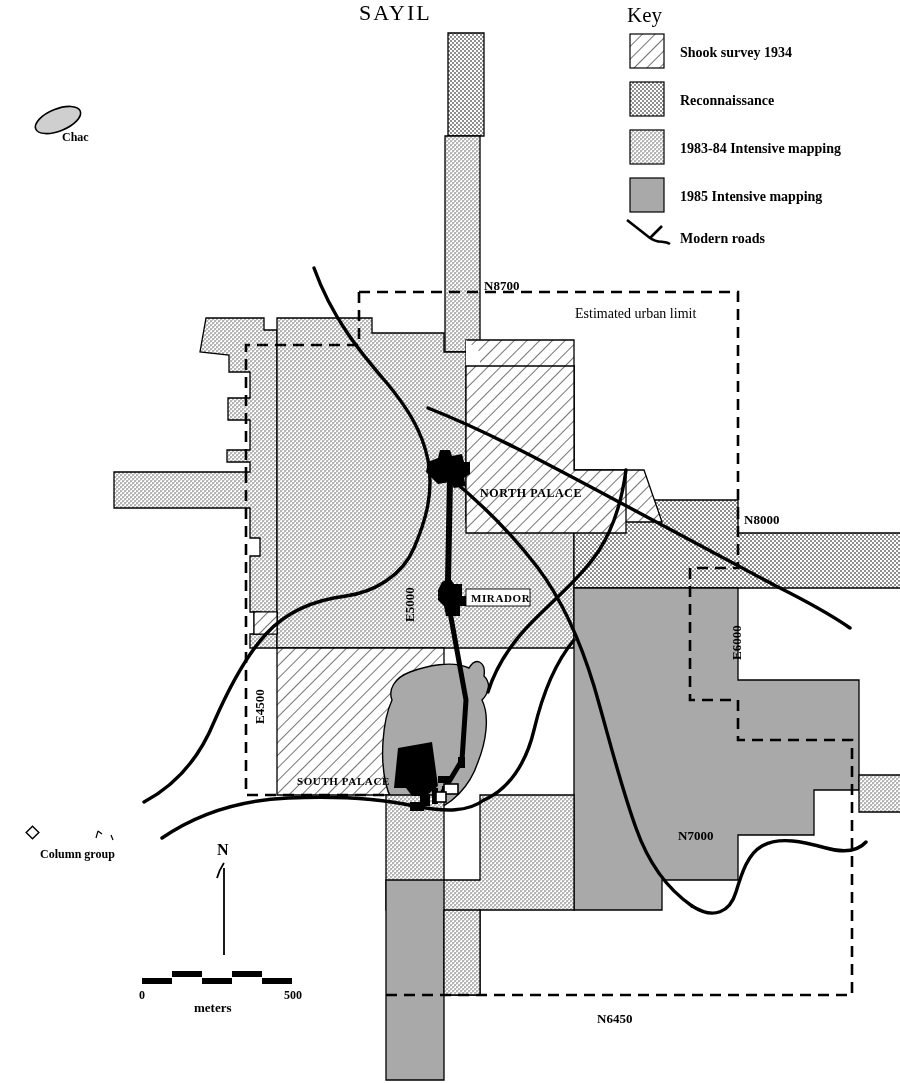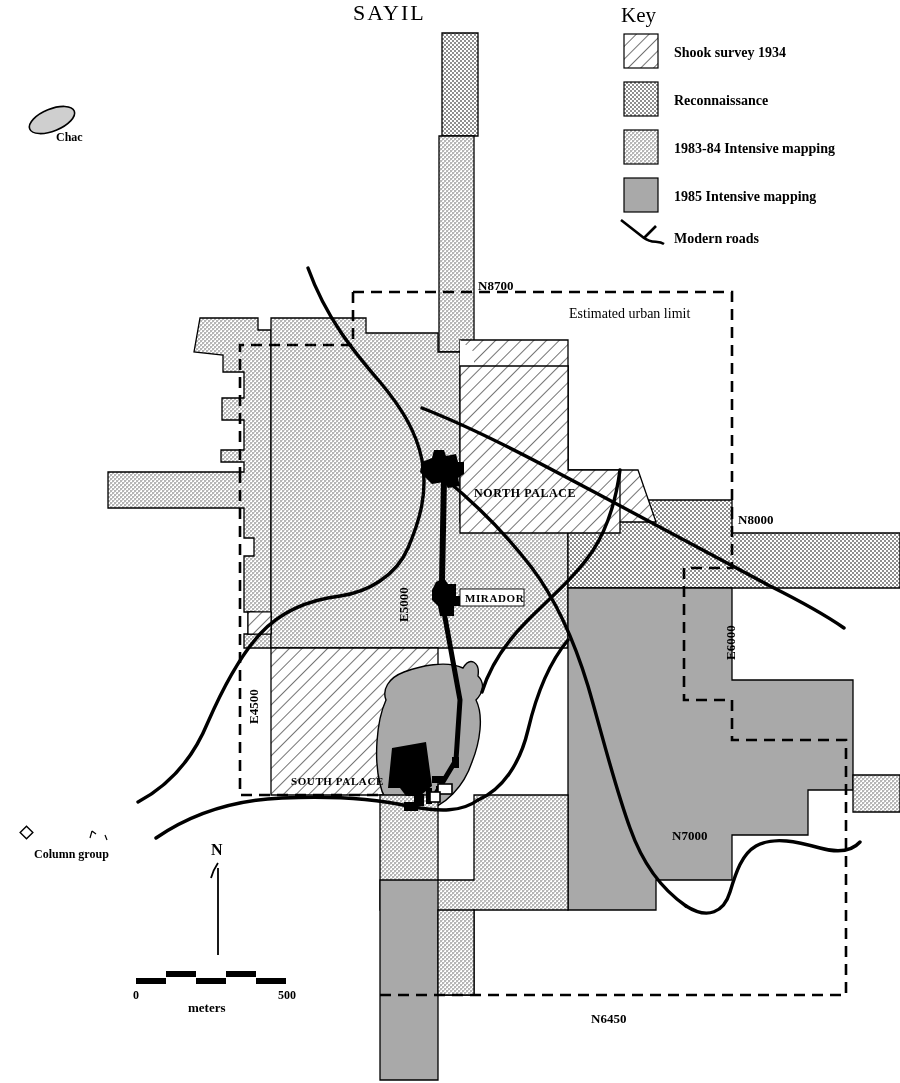--- a/index.html
+++ b/index.html
@@ -1,19 +1,19 @@
 <!DOCTYPE html>
 <html><head>
 <meta charset="utf-8">
 <title>SAYIL site map</title>
 <style>
   html,body{margin:0;padding:0;background:#ffffff;}
   body{width:900px;height:1083px;position:relative;overflow:hidden;
        font-family:"Liberation Serif",serif;color:#000;}
-  #map-root{position:absolute;left:8px;top:0;width:784px;height:1083px;}
+  #map-root{position:absolute;left:14px;top:0;width:784px;height:1083px;}
   svg{display:block;}
   .ttl{font-family:"Liberation Serif",serif;}
 </style>
 </head>
 <body>
 
 <div id="map-root">
 <svg width="900" height="1083" viewBox="0 0 900 1083" xmlns="http://www.w3.org/2000/svg">
   <defs>
 

